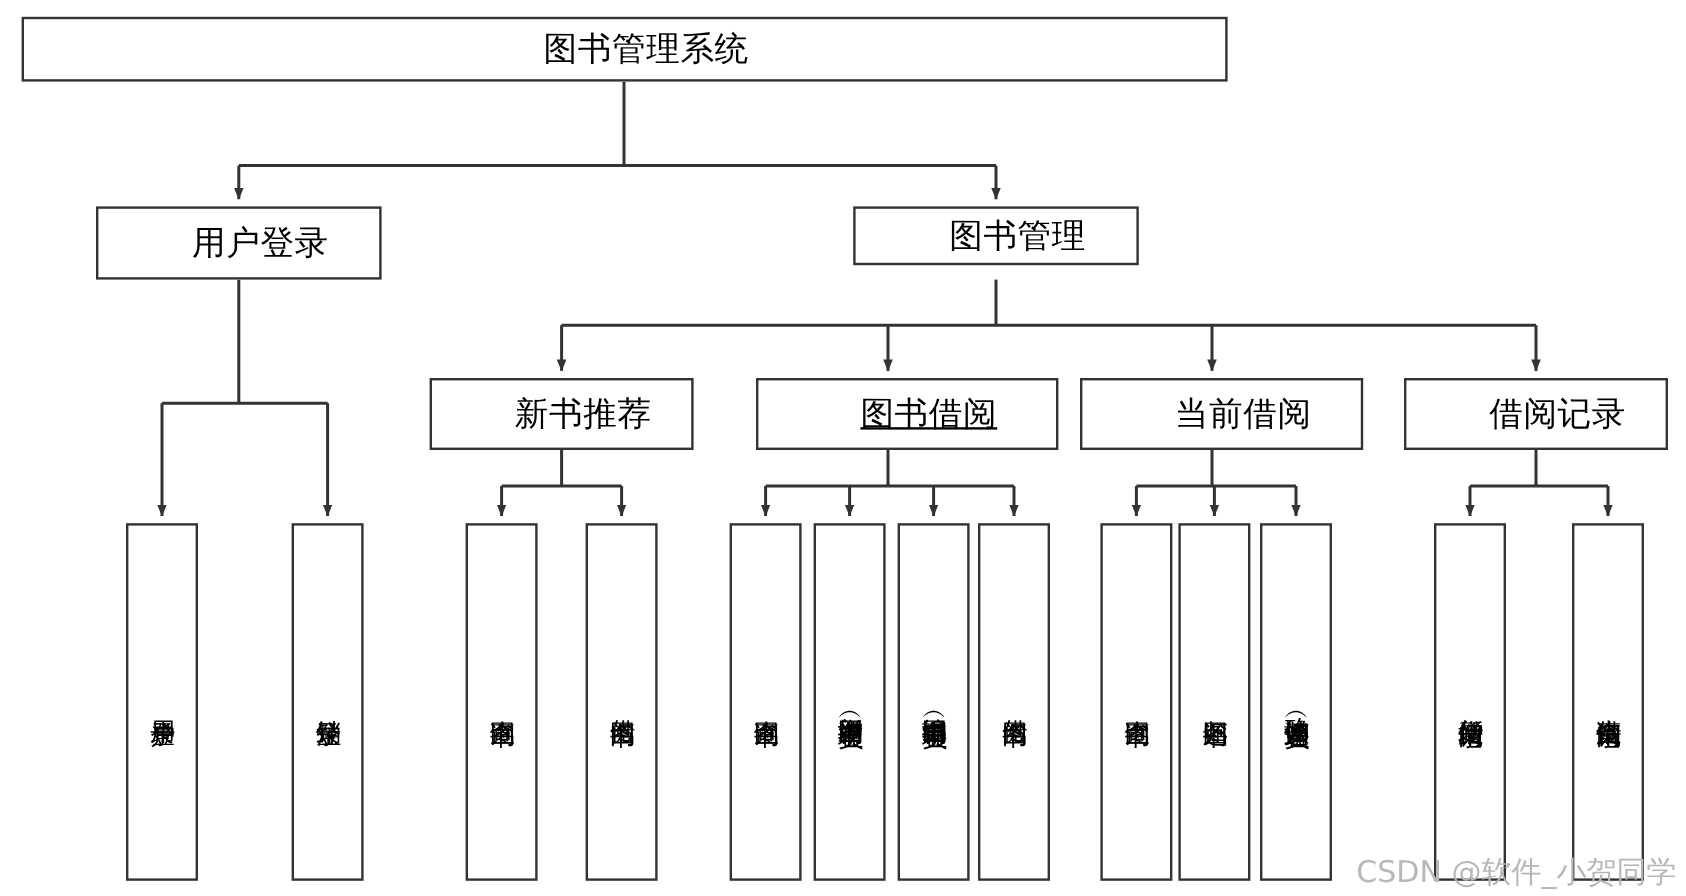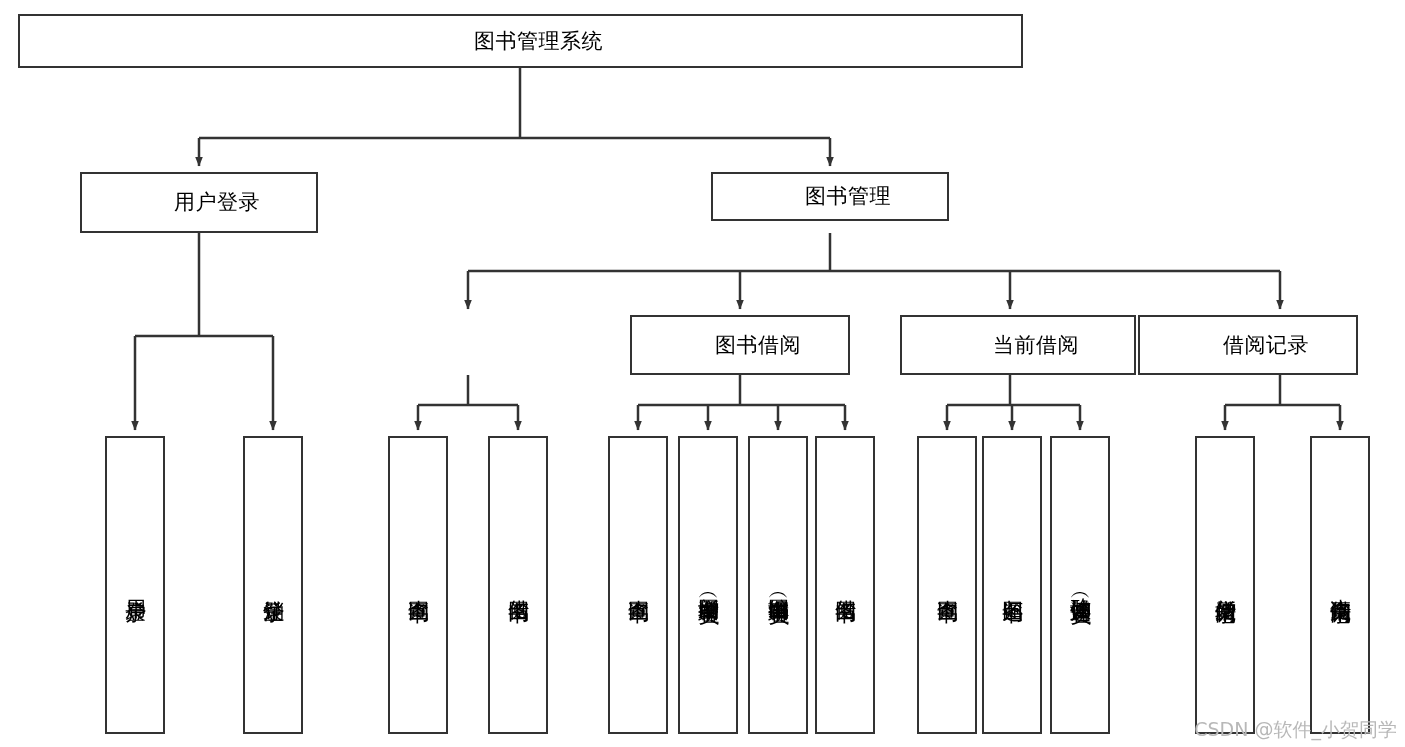--- a/index.html
+++ b/index.html
@@ -30,21 +30,21 @@
     background: #ffffff;
     border: 2px solid #333333;
     display: flex;
     align-items: center;
     justify-content: center;
     color: #000000;
   }
   .node.root,
   .node.lvl2,
   .node.lvl3 {
-    font-size: 21px;
+    font-size: 28px;
     letter-spacing: 0.5px;
     padding-left: 36px;
   }
   .node.leaf {
     font-size: 21px;
   }
   .node .htext {
     white-space: nowrap;
     line-height: 1;
   }
@@ -55,21 +55,21 @@
     line-height: 1.22;
     letter-spacing: 1px;
     white-space: nowrap;
     max-height: 284px;
     text-align: center;
   }
   #watermark {
     position: absolute;
     right: 8px;
     bottom: 4px;
-    font-size: 19px;
+    font-size: 25px;
     color: #b8b8b8;
     white-space: nowrap;
     font-family: "DejaVu Sans", "Liberation Sans", sans-serif;
   }
 </style>
 </head>
 <body>
 
 <div id="canvas">
 
@@ -127,27 +127,30 @@
     <span class="htext">图书管理系统</span>
   </div>
 
   <div class="node lvl2" id="node-l2-0" style="left: 80px; top: 172px; width: 238px; height: 61px;">
     <span class="htext">用户登录</span>
   </div>
   <div class="node lvl2" id="node-l2-1" style="left: 711px; top: 172px; width: 238px; height: 49px;">
     <span class="htext">图书管理</span>
   </div>
 
-  <div class="node lvl3" id="node-l3-1" style="left: 630px; top: 315px; width: 220px; height: 60px;">
+  <div class="node lvl3" id="node-l3-0" style="left: 358px; top: 315px; width: 220px; height: 60px;">
+    <span class="htext">新书推荐</span>
+  </div>
+  <div class="node lvl3" id="node-l3-1" style="left: 630px; top: 315px; width: 252px; height: 60px; text-decoration: underline;">
     <span class="htext">图书借阅</span>
   </div>
   <div class="node lvl3" id="node-l3-2" style="left: 900px; top: 315px; width: 236px; height: 60px;">
     <span class="htext">当前借阅</span>
   </div>
-  <div class="node lvl3" id="node-l3-3" style="left: 1138px; top: 315px; width: 220px; height: 60px;">
+  <div class="node lvl3" id="node-l3-3" style="left: 1170px; top: 315px; width: 220px; height: 60px;">
     <span class="htext">借阅记录</span>
   </div>
 
   <div class="node leaf" id="node-leaf-0" style="left: 105px; top: 436px; width: 60px; height: 298px;">
     <span class="vtext">用户登录</span>
   </div>
   <div class="node leaf" id="node-leaf-1" style="left: 243px; top: 436px; width: 60px; height: 298px;">
     <span class="vtext">注销登录</span>
   </div>
   <div class="node leaf" id="node-leaf-2" style="left: 388px; top: 436px; width: 60px; height: 298px;">

